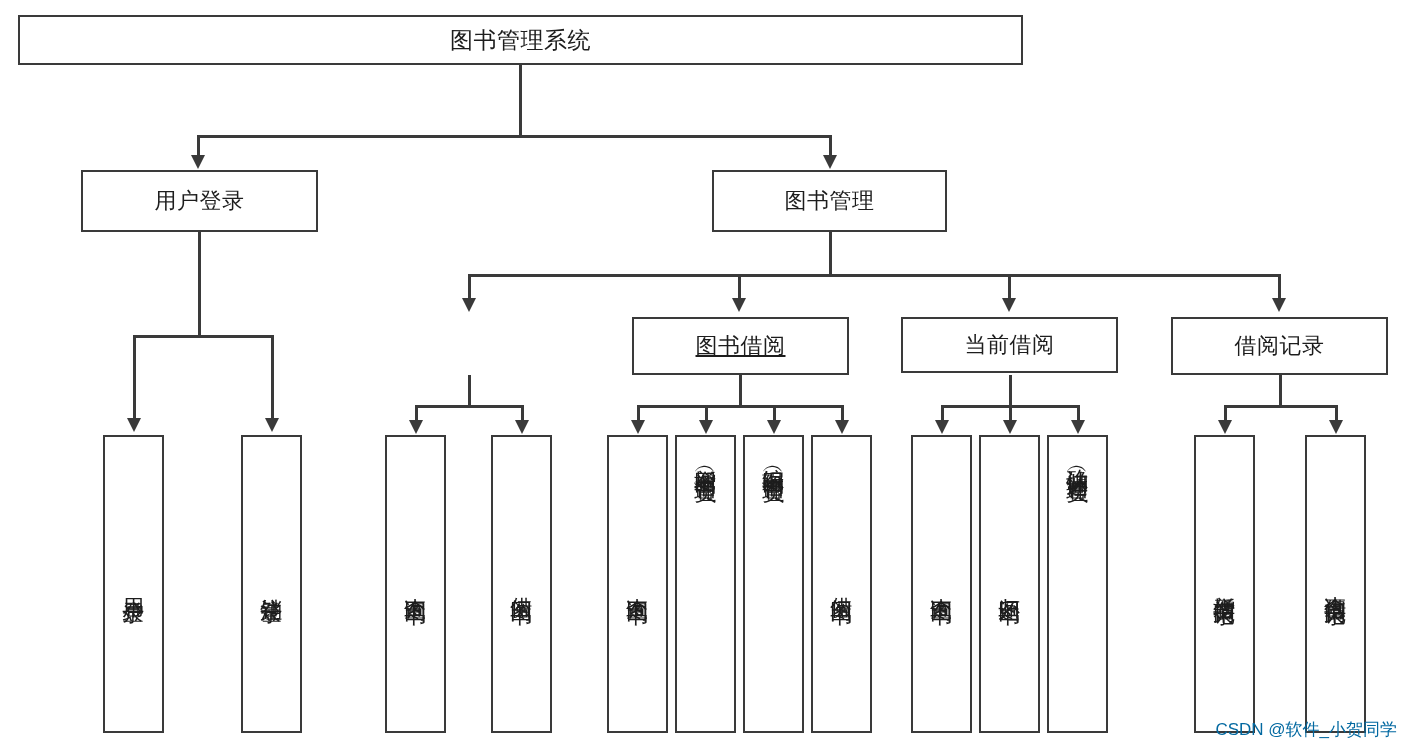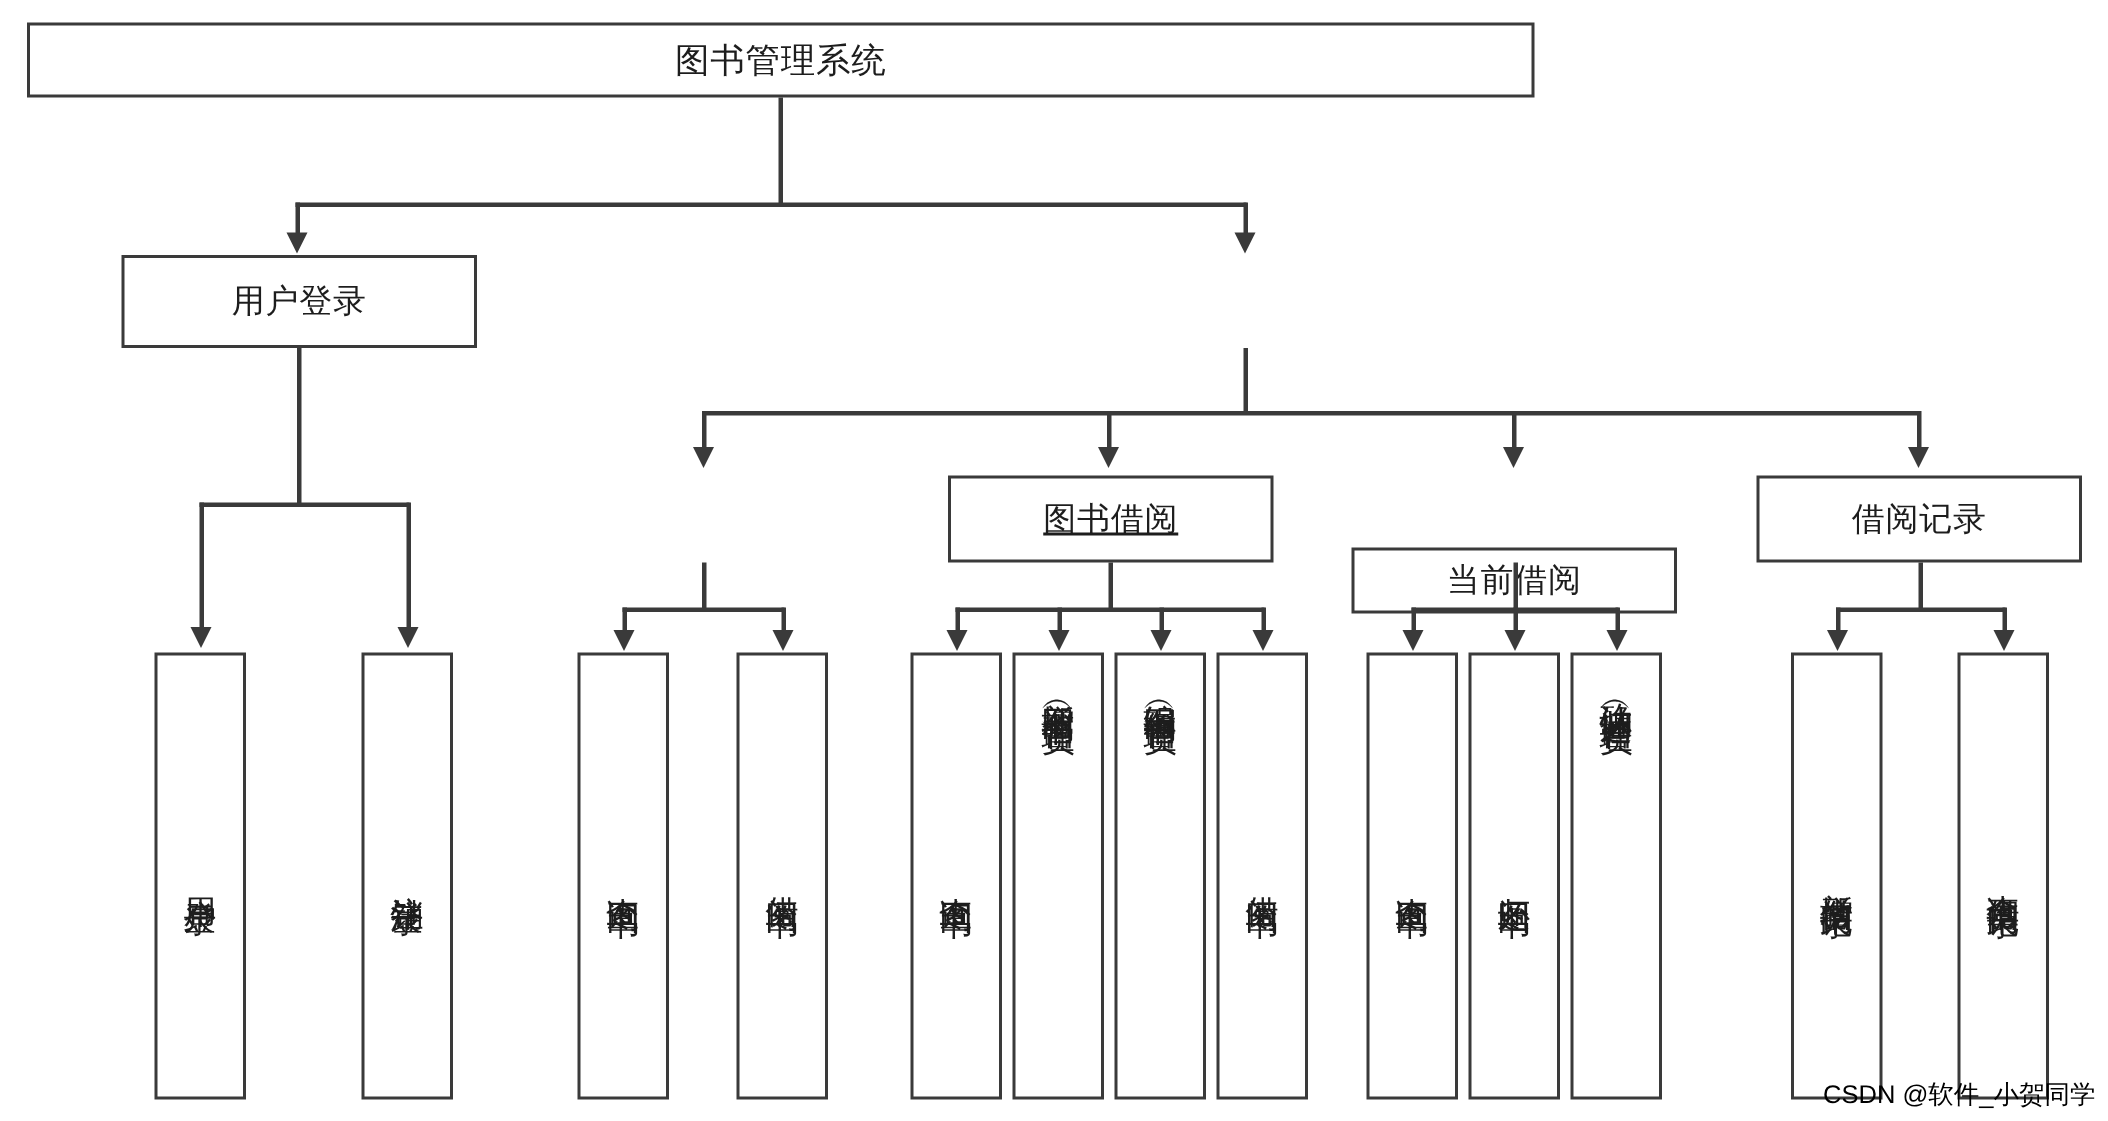--- a/index.html
+++ b/index.html
@@ -74,21 +74,21 @@
     border-right: 7px solid transparent;
     border-top: 14px solid #3a3a3a;
   }
 
   
   #watermark {
     position: absolute;
     right: 8px;
     bottom: 6px;
     font-size: 17px;
-    color: #000000;
+    color: #0369a1;
     white-space: nowrap;
     font-family: "Liberation Sans", "DejaVu Sans", sans-serif;
     text-align: right;
   }
 </style>
 </head>
 <body>
 
 <div id="canvas">
 
@@ -103,20 +103,23 @@
   <div class="vline" style="left:197px; top:135px; height:22px;"></div>
   <div class="arrow" style="left:191px; top:155px;"></div>
 
   <div class="vline" style="left:829px; top:135px; height:22px;"></div>
   <div class="arrow" style="left:823px; top:155px;"></div>
 
   <div class="node" style="left:81px; top:170px; width:237px; height:62px;">
     <span class="node-label">用户登录</span>
   </div>
 
+  <div class="node" style="left:712px; top:170px; width:235px; height:62px;">
+    <span class="node-label">图书管理</span>
+  </div>
 
   <div class="vline" style="left:198px; top:232px; height:105px;"></div>
   <div class="hline" style="left:133px; top:335px; width:140px;"></div>
   <div class="vline" style="left:133px; top:335px; height:85px;"></div>
   <div class="arrow" style="left:127px; top:418px;"></div>
   <div class="vline" style="left:271px; top:335px; height:85px;"></div>
   <div class="arrow" style="left:265px; top:418px;"></div>
 
   <div class="vline" style="left:829px; top:232px; height:44px;"></div>
   <div class="hline" style="left:468px; top:274px; width:812px;"></div>
@@ -125,21 +128,21 @@
   <div class="vline" style="left:738px; top:274px; height:26px;"></div>
   <div class="arrow" style="left:732px; top:298px;"></div>
   <div class="vline" style="left:1008px; top:274px; height:26px;"></div>
   <div class="arrow" style="left:1002px; top:298px;"></div>
   <div class="vline" style="left:1278px; top:274px; height:26px;"></div>
   <div class="arrow" style="left:1272px; top:298px;"></div>
 
   <div class="node" style="left:632px; top:317px; width:217px; height:58px;text-decoration:underline;">
     <span class="node-label">图书借阅</span>
   </div>
-  <div class="node" style="left:901px; top:317px; width:217px; height:44px;margin-top:48px;">
+  <div class="node" style="left:901px; top:317px; width:217px; height:56px;">
     <span class="node-label">当前借阅</span>
   </div>
   <div class="node" style="left:1171px; top:317px; width:217px; height:58px;">
     <span class="node-label">借阅记录</span>
   </div>
 
   <div class="vline" style="left:468px; top:375px; height:32px;"></div>
   <div class="hline" style="left:415px; top:405px; width:108px;"></div>
   <div class="vline" style="left:415px; top:405px; height:18px;"></div>
   <div class="arrow" style="left:409px; top:420px;"></div>

